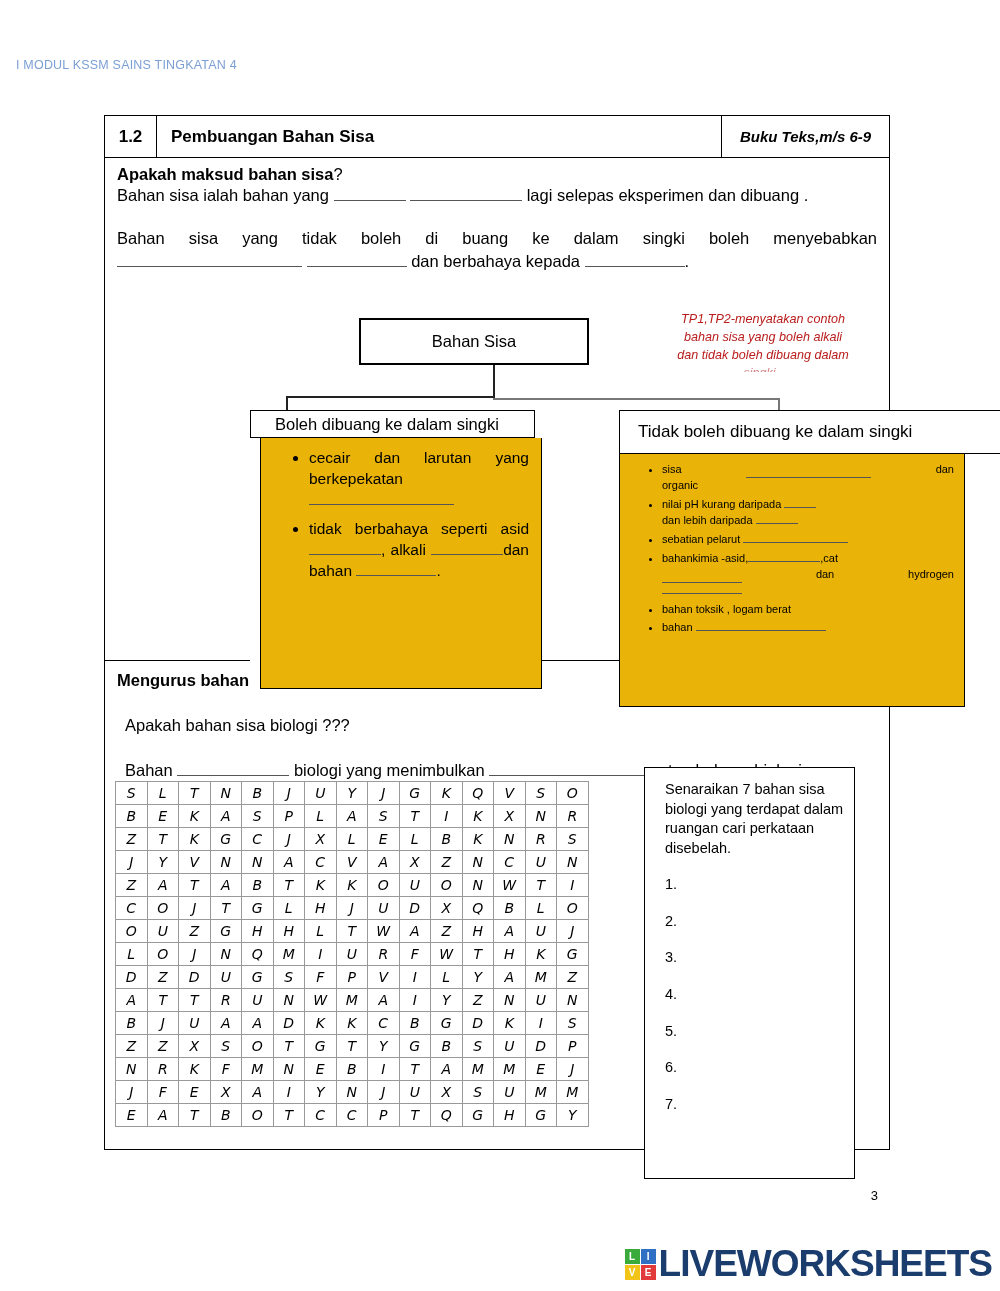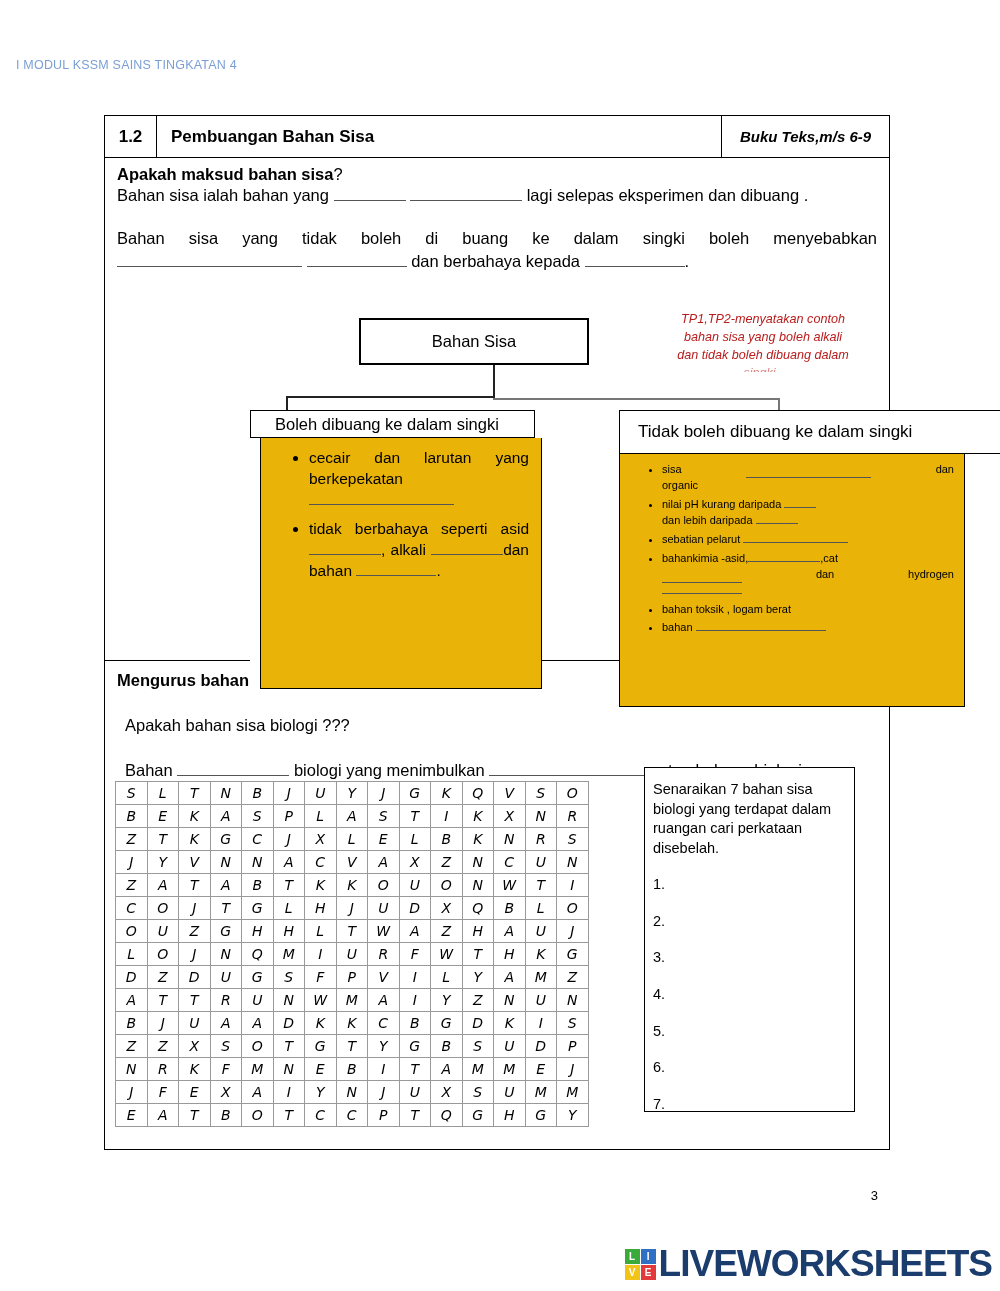--- a/index.html
+++ b/index.html
@@ -215,24 +215,24 @@
     font-family: "DejaVu Sans", sans-serif;
     font-size: 14px;
     font-style: italic;
     color: #000;
   }
 
   
   .task-box {
     position: absolute;
     left: 539px; top: 106px;
-    width: 211px; height: 345px;
+    width: 211px; height: 412px;
     border: 1.6px solid #000;
     background: #fff;
-    padding: 12px 10px 0 8px;
+    padding: 12px 10px 0 20px;
     font-size: 14.5px;
     line-height: 1.36;
   }
   .task-box ol {
     list-style: none;
     margin: 16px 0 0 0; padding: 0;
     font-size: 14.5px;
   }
   .task-box ol li { margin-bottom: 17px; }
 

